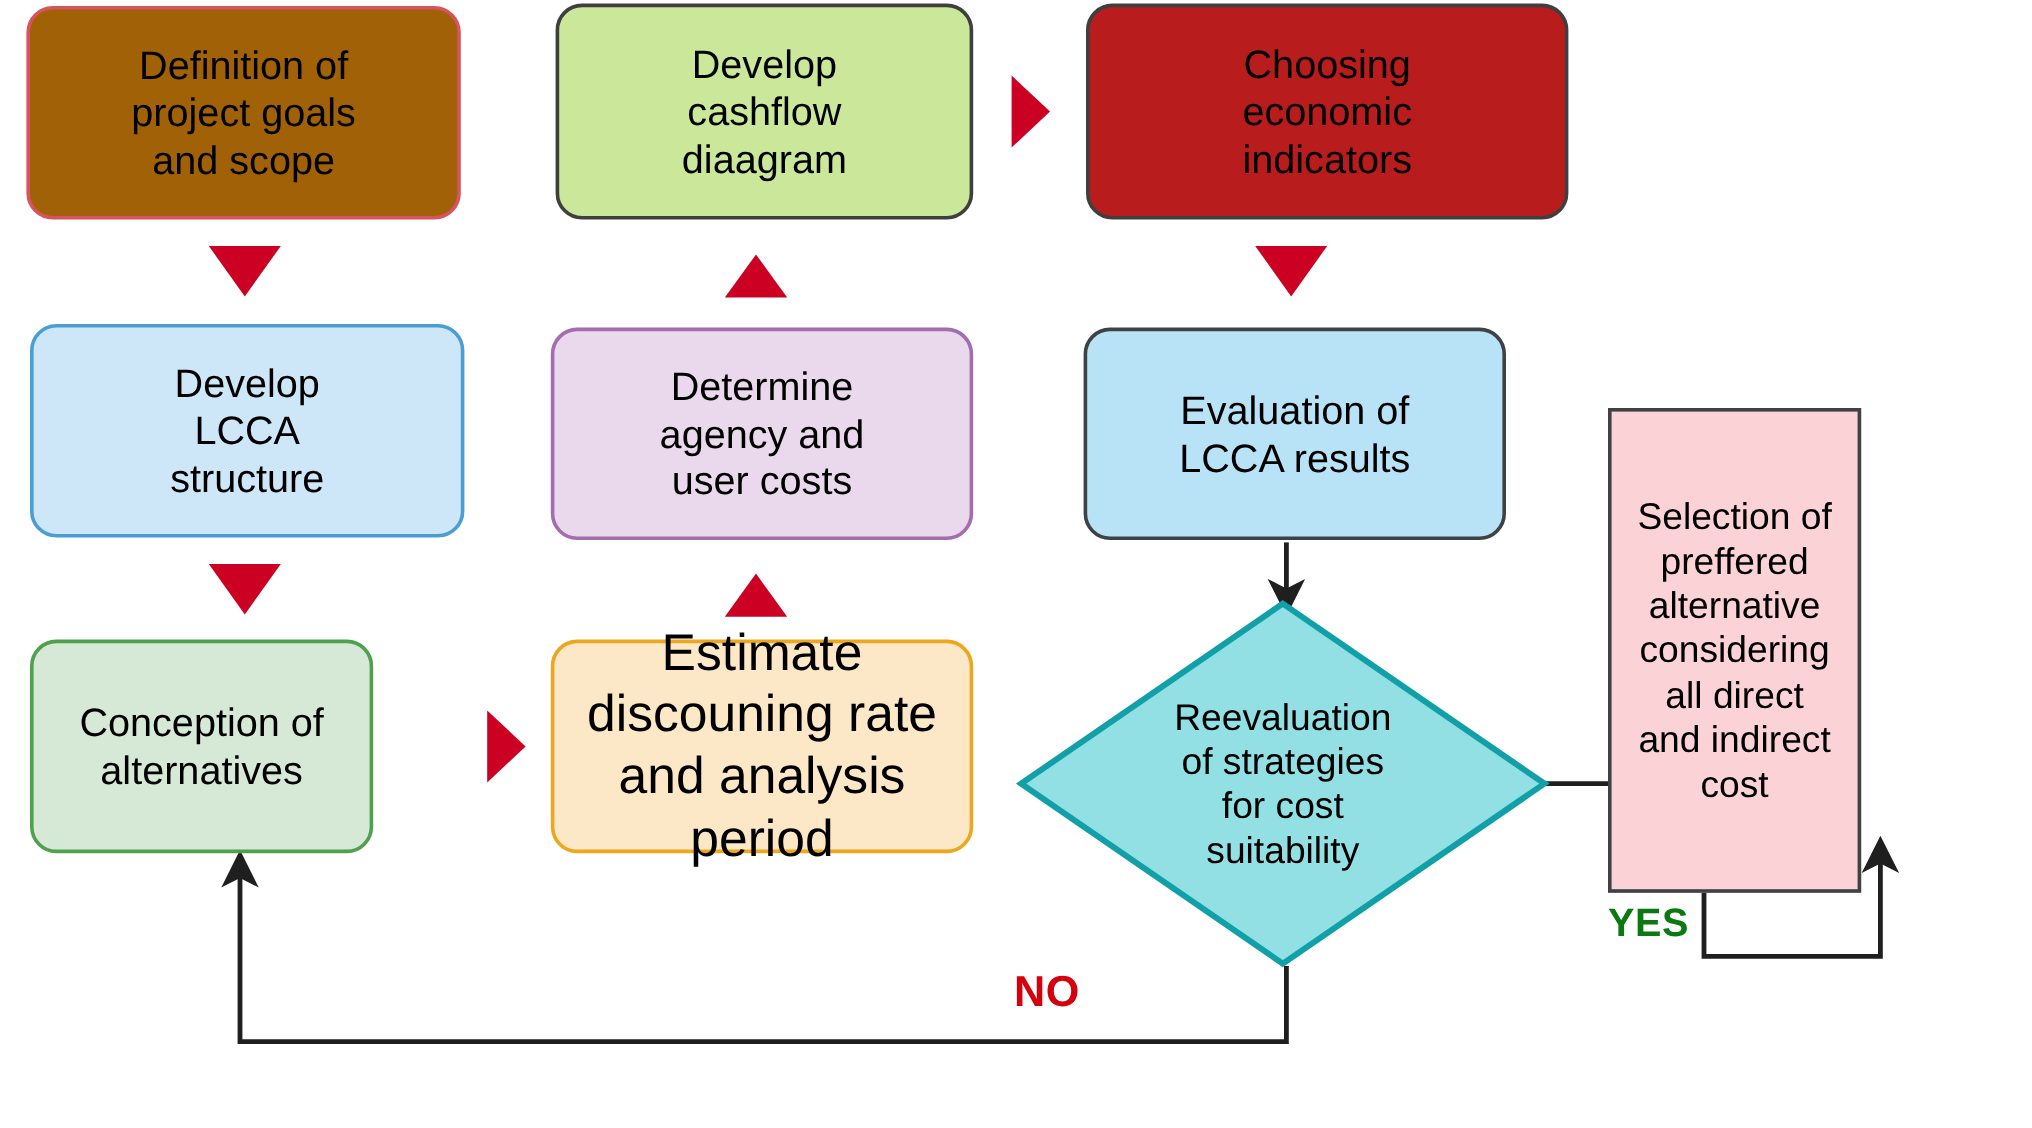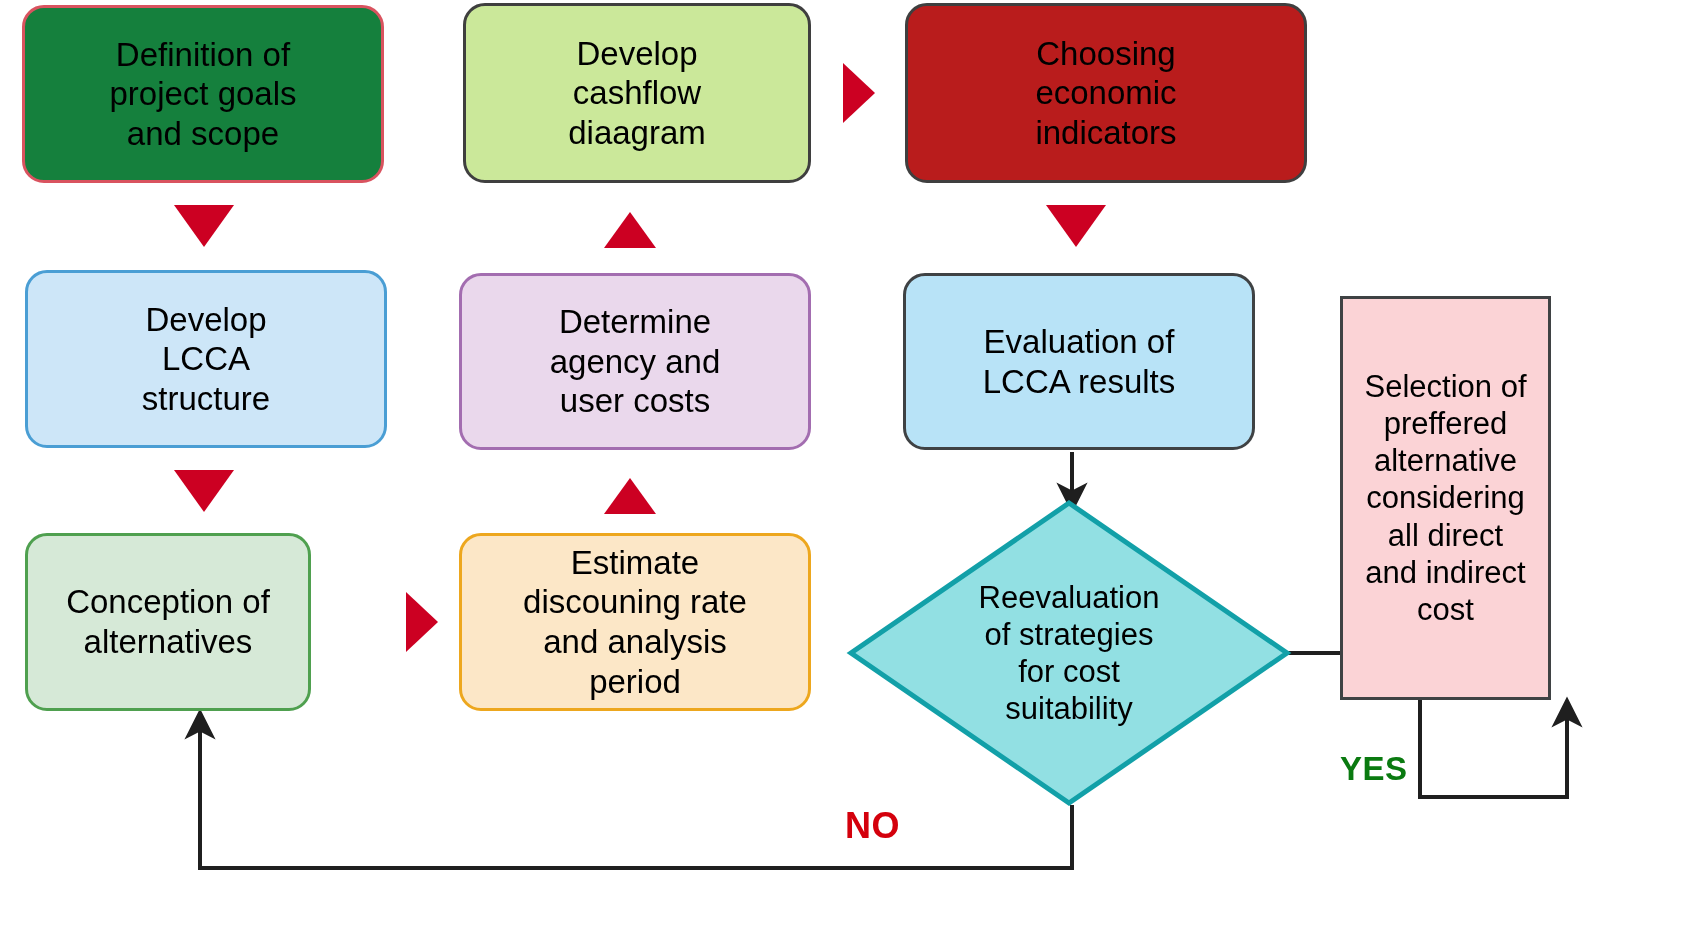--- a/index.html
+++ b/index.html
@@ -31,20 +31,21 @@
     white-space: pre-line;
     border-style: solid;
   }
   .rounded {
     border-radius: 22px;
     border-width: 3px;
   }
   .sharp {
     border-radius: 0;
     border-width: 3px;
+    margin-top: 44px;
   }
 
   
   .diamond-wrap {
     position: absolute;
     text-decoration: underline;
   }
   .diamond-wrap svg {
     position: absolute;
     left: 0;
@@ -126,21 +127,21 @@
     <g>
       <path d="M1288,653 L1420,653 L1420,797 L1567,797 L1567,712" stroke="#1f1f1f" stroke-width="4" fill="none" marker-end="url(#arrowhead)"></path>
     </g>
 
     <g>
       <path d="M1072,805 L1072,868 L200,868 L200,724" stroke="#1f1f1f" stroke-width="4" fill="none" marker-end="url(#arrowhead)"></path>
     </g>
   </svg>
 
   <div class="node rounded" style="left:22px; top:5px; width:362px; height:178px;
-              background:#15803d; border-color:#d9535f; font-size:33px;">
+              background:#a16207; border-color:#d9535f; font-size:33px;">
     <span>Definition of
 project goals
 and scope</span>
   </div>
 
   <div class="node rounded" style="left:463px; top:3px; width:348px; height:180px;
               background:#cbe89a; border-color:#3f3f3f; font-size:33px;">
     <span>Develop
 cashflow
 diaagram</span>
@@ -184,21 +185,21 @@
 cost</span>
   </div>
 
   <div class="node rounded" style="left:25px; top:533px; width:286px; height:178px;
               background:#d6e9d7; border-color:#4fa04f; font-size:33px;">
     <span>Conception of
 alternatives</span>
   </div>
 
   <div class="node rounded" style="left:459px; top:533px; width:352px; height:178px;
-              background:#fce7c7; border-color:#eda71e; font-size:33px;">
+              background:#fce7c7; border-color:#eda71e; font-size:43px;">
     <span>Estimate
 discouning rate
 and analysis
 period</span>
   </div>
 
   <div class="diamond-wrap" style="left:848px; top:500px; width:442px; height:306px;">
     <svg width="442" height="306" viewBox="0 0 442 306" xmlns="http://www.w3.org/2000/svg">
       <polygon points="221,3 439,153 221,303 3,153" fill="#92e0e3" stroke="#12a0a8" stroke-width="5"></polygon>
     </svg>

